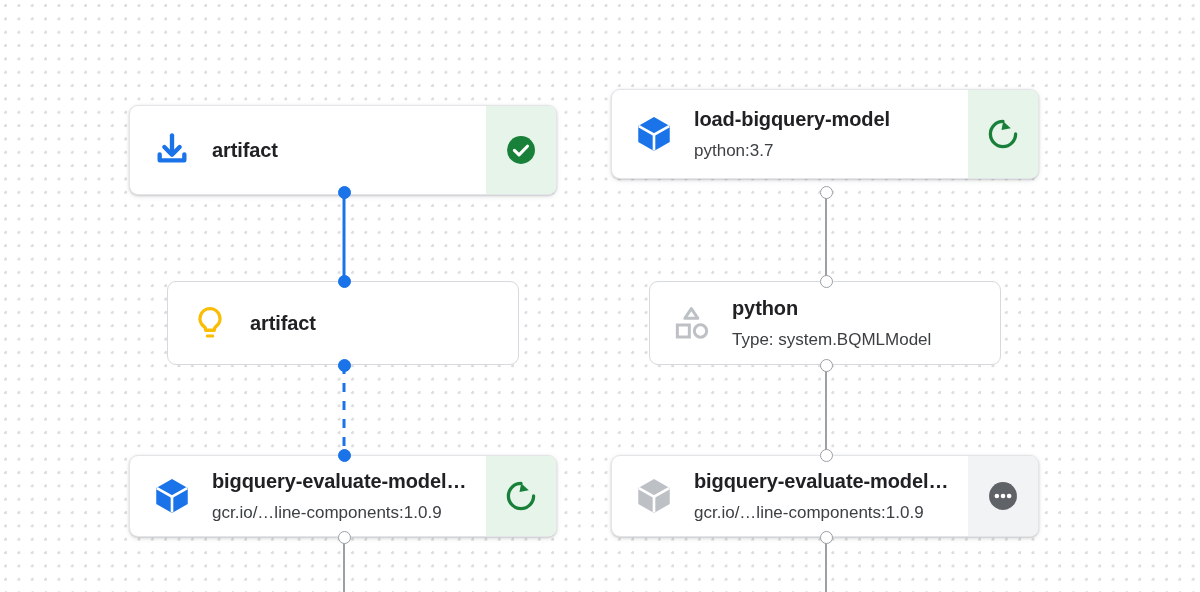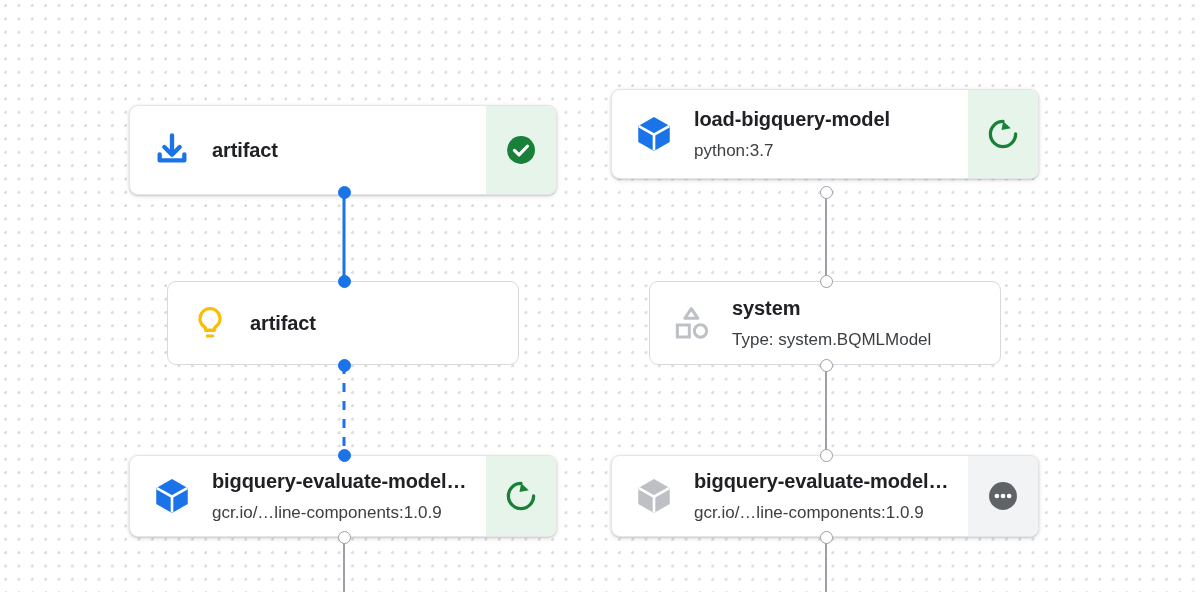--- a/index.html
+++ b/index.html
@@ -213,21 +213,21 @@
   <div class="node plain" style="left:649px; top:281px; width:352px; height:84px;">
     <div class="node-body">
       <div class="node-icon">
         <svg width="40" height="40" viewBox="0 0 24 24" aria-hidden="true">
           <path d="M11.6 3.4l3.9 5.8H7.7z" stroke="#bdc1c6" stroke-width="1.8" fill="none" stroke-linejoin="round"></path>
           <rect x="3.2" y="13.2" width="7.2" height="7.2" stroke="#bdc1c6" stroke-width="1.8" fill="none"></rect>
           <circle cx="17.1" cy="16.8" r="3.7" stroke="#bdc1c6" stroke-width="1.8" fill="none"></circle>
         </svg>
       </div>
       <div class="node-text">
-        <div class="node-title">system</div>
+        <div class="node-title">python</div>
         <div class="node-sub">Type: system.BQMLModel</div>
       </div>
     </div>
   </div>
   <div class="handle hollow" style="left:819.5px; top:274.5px;"></div>
   <div class="handle hollow" style="left:819.5px; top:358.5px;"></div>
 
   <div class="node" style="left:129px; top:455px; width:428px; height:82px;">
     <div class="node-body">
       <div class="node-icon">

